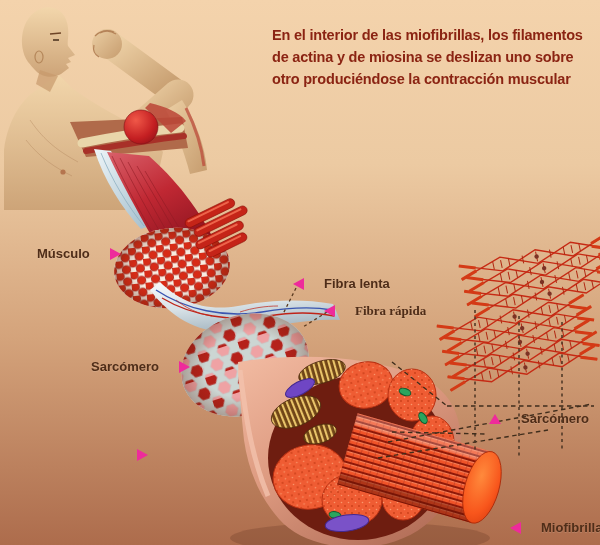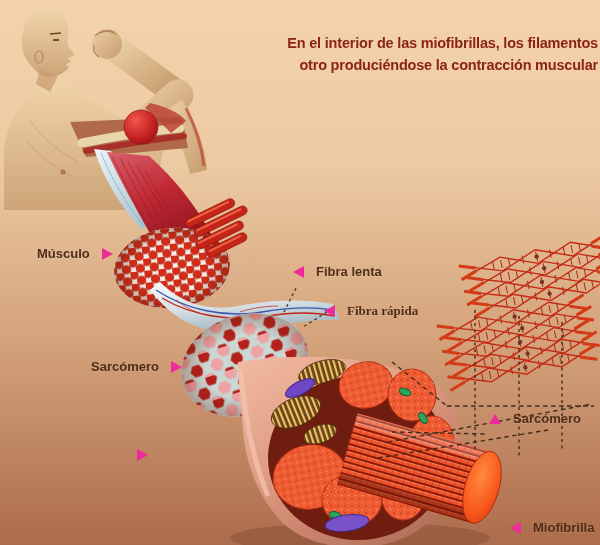--- a/index.html
+++ b/index.html
@@ -7,26 +7,26 @@
     --intro-text:#8b2413; --label-text:#4f2d18; --arrow-pink:#ee2b9b;
   }
   html,body{margin:0;padding:0;}
   .stage{
     position:relative; width:600px; height:545px; overflow:hidden;
     background:linear-gradient(180deg,var(--bg-top) 0%,#eccaa2 30%,#d4a37b 62%,var(--bg-bottom) 100%);
     font-family:"Liberation Sans",sans-serif;
   }
   .stage svg{position:absolute;left:0;top:0;}
   .intro{
-    position:absolute; left:272px; top:32px; width:326px;
-    text-align:right; color:var(--intro-text);
+    position:absolute; left:272px; top:24px; width:326px;
+    text-align:left; color:var(--intro-text);
     font-size:14.5px; font-weight:bold; line-height:22px; letter-spacing:-0.2px;
   }
   .lbl{
-    position:absolute; display:flex; align-items:center; gap:12px;
+    position:absolute; display:flex; align-items:center; gap:20px;
     color:var(--label-text); font-size:13px; font-weight:bold; white-space:nowrap;
     text-shadow:0 1px 0 rgba(255,255,255,0.12);
   }
   .arr{width:0;height:0;display:inline-block;}
   .arr-r{border-left:11px solid var(--arrow-pink);border-top:6px solid transparent;border-bottom:6px solid transparent;}
   .arr-l{border-right:11px solid var(--arrow-pink);border-top:6px solid transparent;border-bottom:6px solid transparent;}
   .arr-u{border-bottom:10px solid var(--arrow-pink);border-left:6px solid transparent;border-right:6px solid transparent;}
 </style>
 </head>
 <body>
@@ -275,29 +275,30 @@
     <path d="M378,458 L548,430"></path>
   </g>
   <g stroke="#5a3a20" stroke-width="1.3" stroke-dasharray="3,3" fill="none">
     <path d="M296,288 L283,314"></path>
     <path d="M327,312 L303,327"></path>
   </g>
 </svg>
 
 <div class="intro">
   <div>En el interior de las miofibrillas, los filamentos</div>
+  <div>de actina y de miosina se deslizan uno sobre</div>
   <div>otro produciéndose la contracción muscular</div>
 </div>
 
 <div class="lbl" style="left:37px;top:246px;">
   <span>Músculo</span>
   <span class="arr arr-r"></span>
 </div>
 
-<div class="lbl" style="left:293px;top:264px;">
+<div class="lbl" style="left:293px;top:276px;">
   <span class="arr arr-l"></span>
   <span>Fibra lenta</span>
 </div>
 
 <div class="lbl" style="left:324px;top:303px;font-family:Liberation Serif, serif;">
   <span class="arr arr-l"></span>
   <span>Fibra rápida</span>
 </div>
 
 <div class="lbl" style="left:91px;top:359px;">

